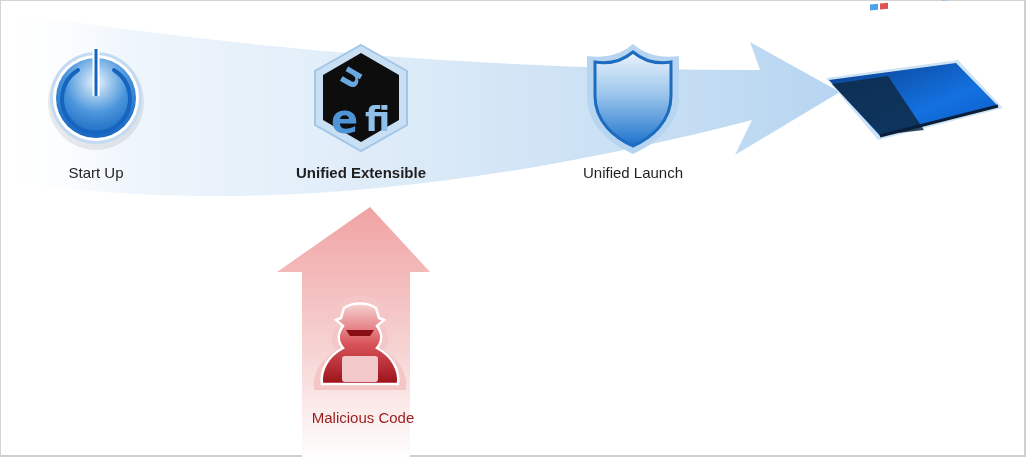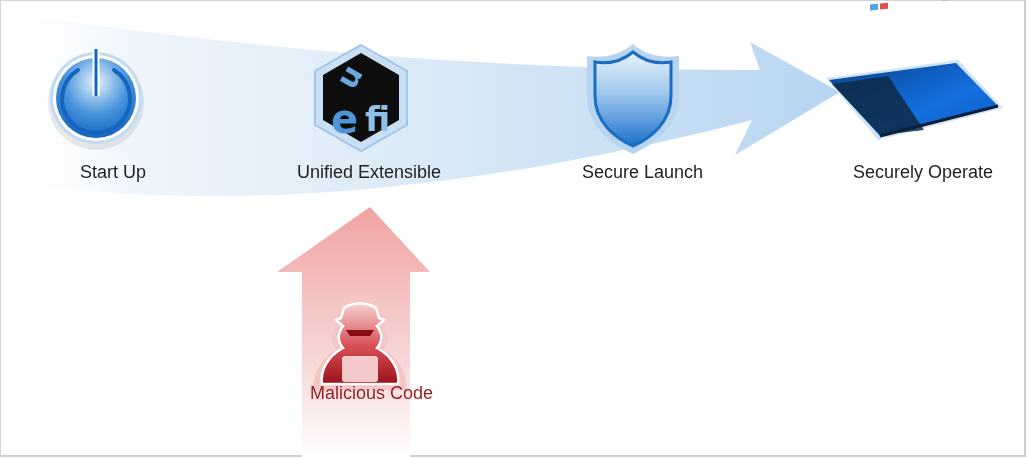--- a/index.html
+++ b/index.html
@@ -7,21 +7,21 @@
     width: 1028px; height: 459px; position: relative; overflow: hidden;
     background: #ffffff; font-family: "Liberation Sans", sans-serif;
   }
   .frame {
     position: absolute; left: 0; top: 0; width: 1026px; height: 457px;
     border: 1px solid #d4d4d4; border-bottom: 2px solid #cfcfcf; border-right: 2px solid #cfcfcf;
     box-sizing: border-box; background: #fff;
   }
   svg.bg { position: absolute; left: 0; top: 0; }
   .label {
-    position: absolute; text-align: right; font-size: 18px; color: #1f1f1f; line-height: 19px;
+    position: absolute; text-align: center; font-size: 15px; color: #1f1f1f; line-height: 19px;
     white-space: nowrap;
   }
   .label.red { color: #9b1b1b; }
 </style>
 </head>
 <body>
 
 <div class="frame"></div>
 
 <svg class="bg" width="1028" height="459" viewBox="0 0 1028 459">
@@ -101,23 +101,22 @@
   <g transform="translate(360,342)">
     <path d="M -20 -40 C -10 -48, 10 -48, 20 -40 L 24 -28 L 30 -26 L 22 -18 C 30 -10, 30 0, 24 8 C 40 18, 48 32, 46 48 L -46 48 C -48 32, -40 18, -24 8 C -30 0, -30 -10, -22 -18 L -30 -26 L -24 -28 Z" fill="#f5c6c6"></path>
     <path d="M -16 -34 C -8 -40, 8 -40, 16 -34 L 19 -24 L 24 -22 L 17 -16 C 23 -8, 22 0, 17 6 C 32 14, 40 28, 38 42 L -38 42 C -40 28, -32 14, -17 6 C -22 0, -23 -8, -17 -16 L -24 -22 L -19 -24 Z" fill="url(#hackerFill)" stroke="#fff" stroke-width="2.5"></path>
     <path d="M -14 -12 L 14 -12 L 10 -6 L -10 -6 Z" fill="#8a0f15"></path>
     <rect x="-18" y="14" width="36" height="26" rx="3" fill="#f4c9cb"></rect>
   </g>
 </svg>
 
 <div class="label" style="left:46px; top:163px; width:100px;">Start Up</div>
 
-<div class="label" style="left:281px; top:163px; width:160px;">
+<div class="label" style="left:281px; top:163px; width:160px;font-weight:bold;">
   <div>Unified Extensible</div>
 </div>
 
-<div class="label" style="left:563px; top:163px; width:140px;">Secure Launch</div>
+<div class="label" style="left:563px; top:163px; width:140px;">Unified Launch</div>
 
 <div class="label" style="left:833px; top:163px; width:160px;">
-  <div>Securely Operate</div>
 </div>
 
-<div class="label red" style="left:293px; top:384px; width:140px;">Malicious Code</div>
+<div class="label red" style="left:293px; top:408px; width:140px;">Malicious Code</div>
 
 </body></html>

